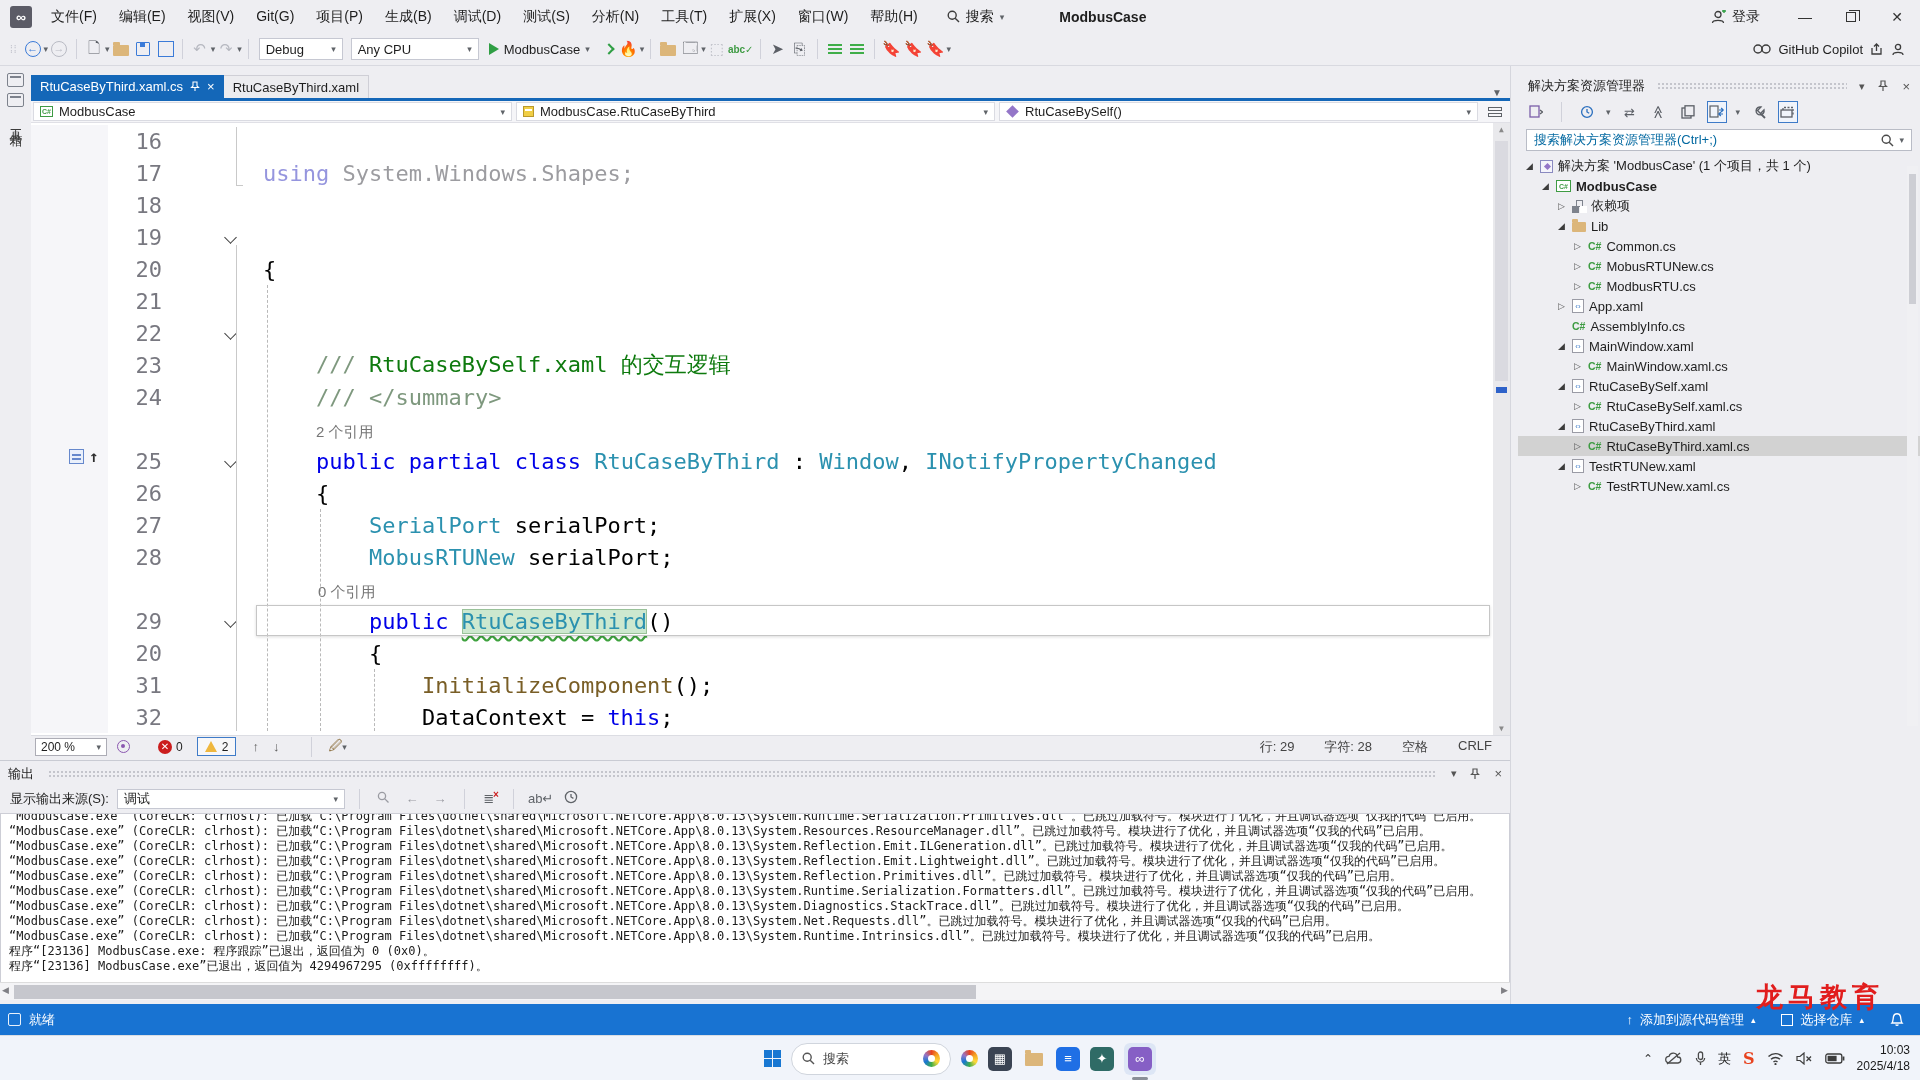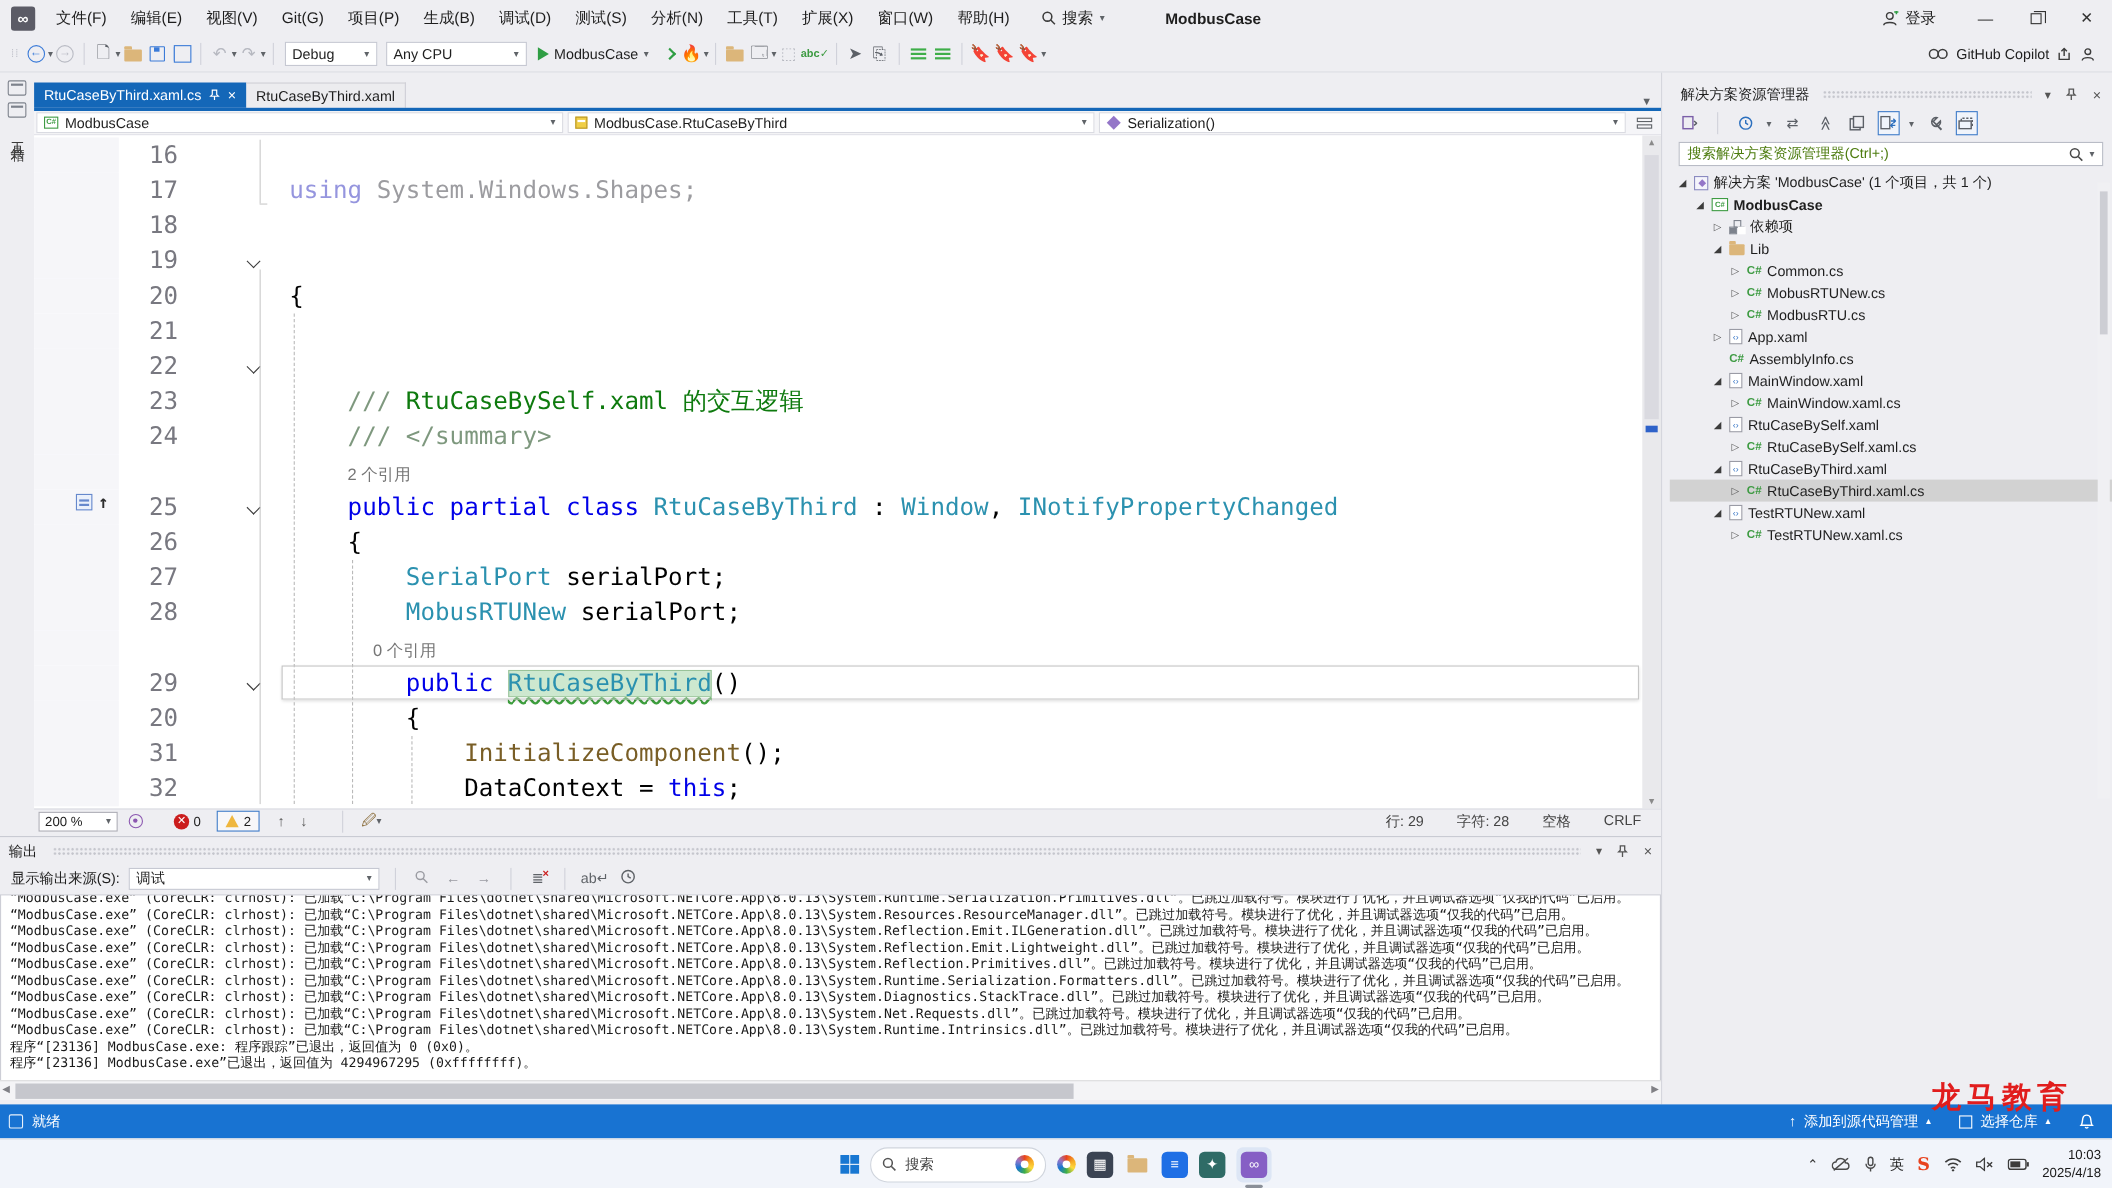--- a/index.html
+++ b/index.html
@@ -126,21 +126,21 @@
   .hs-arr { position:absolute; top:2px; font-size:9px; color:#808085; }
 
   
   #splitter { position:absolute; left:1510px; top:66px; width:8px; height:938px; background:#eeeef2; border-left:1px solid #d5d6dd; }
   #sol-exp { position:absolute; left:1518px; top:66px; width:402px; height:938px; background:#eeeef2; padding-top:8px; }
   .se-head { height:24px; display:flex; align-items:center; padding:0 10px; gap:8px;text-align:center; }
   .se-toolbar { height:28px; display:flex; align-items:center; padding:0 8px; gap:9px; }
   .se-tico { min-width:20px; height:22px; display:flex; align-items:center; justify-content:center; color:#5b5f66; font-size:13px; }
   .boxed { border:1px solid #3e7bc8; background:#f0f4fb; }
   .se-search { margin:3px 8px 5px 8px; height:22px; background:#fff; border:1px solid #b9bcc6; display:flex; align-items:center; padding:0 7px; }
-  .se-search .ph { color:#4d7c0f; font-size:13px; flex:1; }
+  .se-search .ph { color:#0369a1; font-size:13px; flex:1; }
   .tree { margin-top:2px; }
   .tree-row { height:20px; display:flex; align-items:center; font-size:13px; gap:5px; }
   .tree-row.sel { background:#d2d2d2; }
   .tw-exp { width:11px; text-align:center; font-size:9px; color:#555; flex:none; }
   .tw-exp.open { color:#3c3c3c; }
   .t-cs { color:#3e9b43; font-weight:bold; font-size:10.5px; }
   .t-csproj { width:15px; height:12px; border:1px solid #3e9b43; color:#3e9b43; font-size:7px; font-weight:bold; display:flex; align-items:center; justify-content:center; background:#fff; }
   .t-folder { width:14px; height:10px; background:#dcb67a; border-radius:1px; position:relative; margin-top:2px; }
   .t-folder::before { content:""; position:absolute; top:-3px; left:0; width:6px; height:3px; background:#dcb67a; border-radius:1px 1px 0 0; }
   .t-xaml { width:12px; height:14px; border:1px solid #9a9ba5; background:#fff; color:#3b78c6; font-size:8px; display:flex; align-items:center; justify-content:center; }
@@ -351,21 +351,21 @@
         <span>ModbusCase</span>
         <span class="bc-caret">▾</span>
       </div>
       <div class="bc-box">
         <span class="ic-class"></span>
         <span>ModbusCase.RtuCaseByThird</span>
         <span class="bc-caret">▾</span>
       </div>
       <div class="bc-box">
         <span class="ic-method"></span>
-        <span>Serialization()</span>
+        <span>RtuCaseBySelf()</span>
         <span class="bc-caret">▾</span>
       </div>
       <div class="split-ico">
           <i></i>
           <i></i>
         </div>
     </div>
 
     <div class="code-view">
       <div id="code-rows">
@@ -453,21 +453,21 @@
           <div class="code-row">
             <div class="c-glyph"></div>
             <div class="c-num">28</div>
             <div class="c-out"></div>
             <div class="c-text"><span class="tk-t">        MobusRTUNew</span><span class="tk-p"> serialPort;</span></div>
           </div>
           <div class="code-row">
             <div class="c-glyph"></div>
             <div class="c-num"></div>
             <div class="c-out"></div>
-            <div class="c-text"><span class="lens" style="margin-left: 76px;">0 个引用</span></div>
+            <div class="c-text"><span class="lens" style="margin-left: 55px;">0 个引用</span></div>
           </div>
           <div class="code-row cur">
             <div class="c-glyph"></div>
             <div class="c-num">29</div>
             <div class="c-out">
               <span class="fold-chev"></span>
             </div>
             <div class="c-text"><span class="tk-k">        public</span><span class="tk-p"> </span><span class="tk-hl">RtuCaseByThird</span><span class="tk-p">()</span></div>
           </div>
           <div class="code-row">

